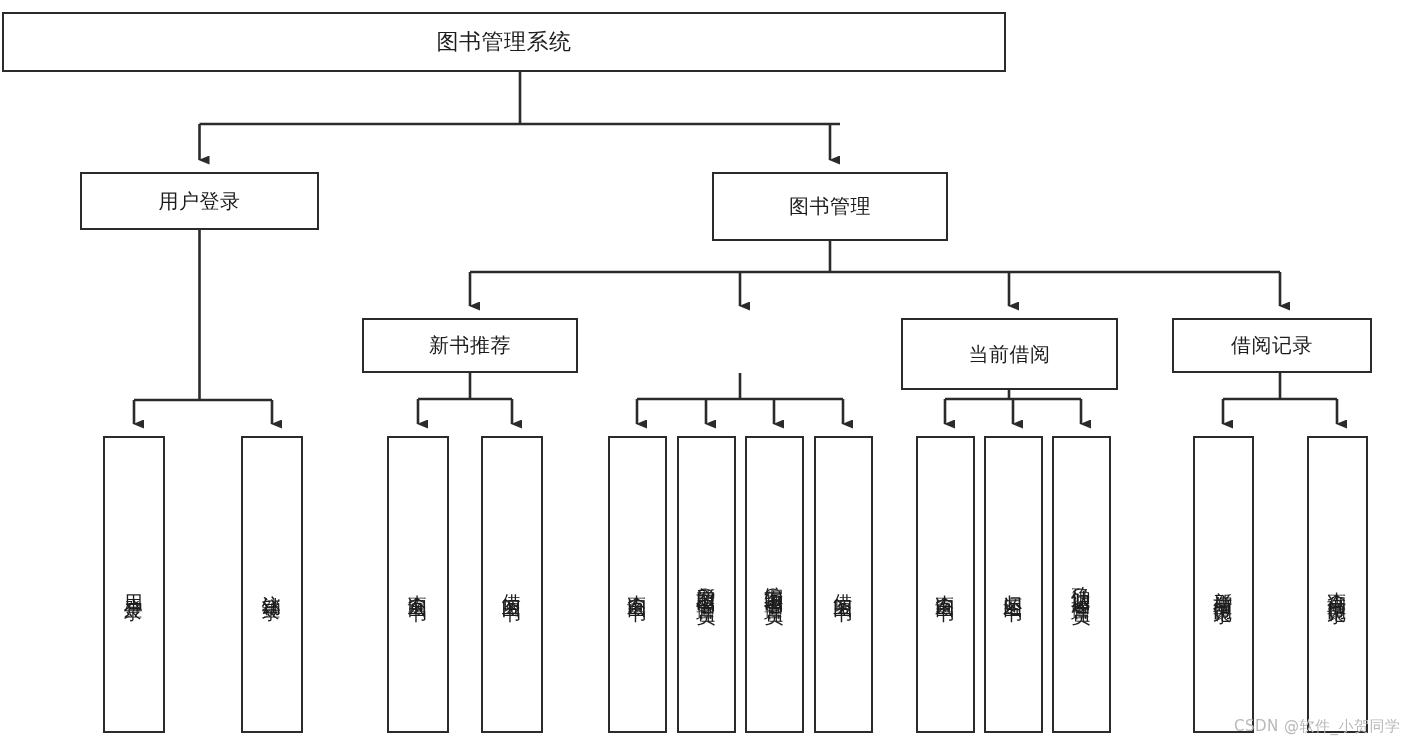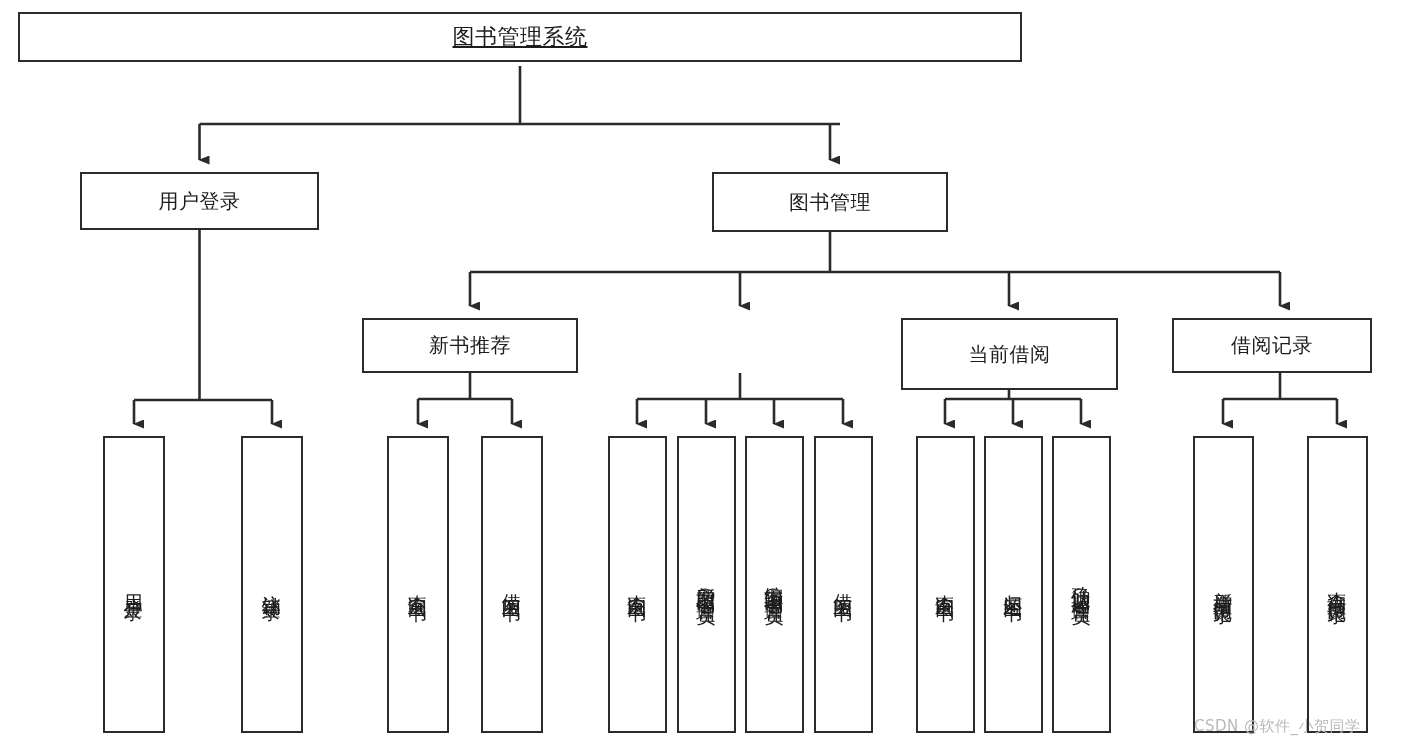--- a/index.html
+++ b/index.html
@@ -50,20 +50,21 @@
     letter-spacing:3px;
     padding:6px 0;
   }
   .watermark{
     position:absolute;
     font-size:15px;
     color:#b9b9b9;
     letter-spacing:0.5px;
     white-space:nowrap;
     font-family:"DejaVu Sans","Liberation Sans",sans-serif;
+    padding-left:40px;
   }
 </style>
 </head>
 <body>
 
 <div id="canvas">
 
   <svg id="wires" viewBox="0 0 1405 747">
     <defs>
       <marker id="arrowhead" markerWidth="9" markerHeight="11" refX="4.5" refY="10" orient="auto" markerUnits="userSpaceOnUse">
@@ -107,24 +108,24 @@
       <path d="M1013,399 L1013,424" marker-end="url(#arrowhead)"></path>
       <path d="M1081,399 L1081,424" marker-end="url(#arrowhead)"></path>
 
       <path d="M1280,373 L1280,399"></path>
       <path d="M1223,399 L1337,399"></path>
       <path d="M1223,399 L1223,424" marker-end="url(#arrowhead)"></path>
       <path d="M1337,399 L1337,424" marker-end="url(#arrowhead)"></path>
     </g>
   </svg>
 
-  <div class="node root" id="n-root" style="left: 18px; top: 12px; width: 1004px; height: 50px; text-decoration: underline;">图书管理系统</div>
+  <div class="node root" id="n-root" style="left: 2px; top: 12px; width: 1004px; height: 60px;">图书管理系统</div>
 
   <div class="node mid" id="n-l1-0" style="left: 80px; top: 172px; width: 239px; height: 58px;">用户登录</div>
-  <div class="node mid" id="n-l1-1" style="left: 712px; top: 172px; width: 236px; height: 60px;">图书管理</div>
+  <div class="node mid" id="n-l1-1" style="left: 712px; top: 172px; width: 236px; height: 69px;">图书管理</div>
 
   <div class="node mid" id="n-l2-0" style="left: 362px; top: 318px; width: 216px; height: 55px; font-family: Liberation Mono, monospace;">新书推荐</div>
   <div class="node mid" id="n-l2-2" style="left: 901px; top: 318px; width: 217px; height: 72px;">当前借阅</div>
   <div class="node mid" id="n-l2-3" style="left: 1172px; top: 318px; width: 200px; height: 55px;">借阅记录</div>
 
   <div class="node leaf" id="n-lf-0" style="left: 103px; top: 436px; width: 62px; height: 297px;">用户登录</div>
   <div class="node leaf" id="n-lf-1" style="left: 241px; top: 436px; width: 62px; height: 297px;">注销登录</div>
   <div class="node leaf" id="n-lf-2" style="left: 387px; top: 436px; width: 62px; height: 297px;">查询图书</div>
   <div class="node leaf" id="n-lf-3" style="left: 481px; top: 436px; width: 62px; height: 297px;">借阅图书</div>
   <div class="node leaf" id="n-lf-4" style="left: 608px; top: 436px; width: 59px; height: 297px;">查询图书</div>

